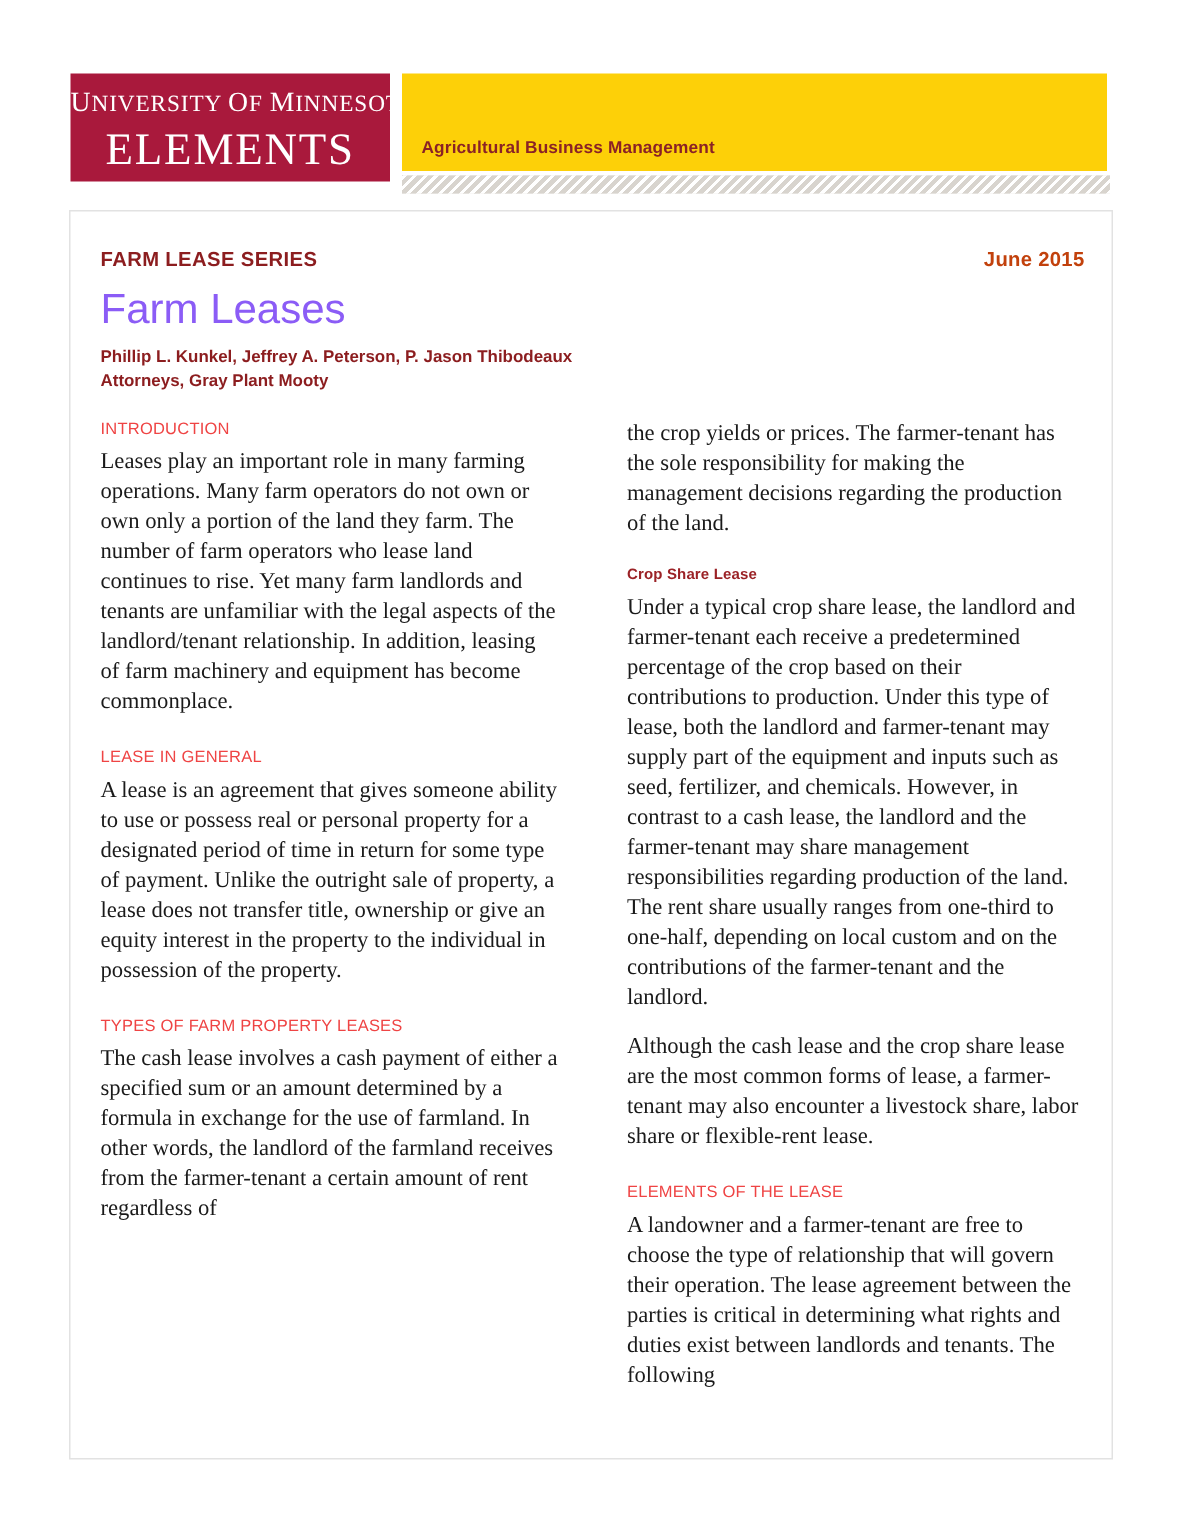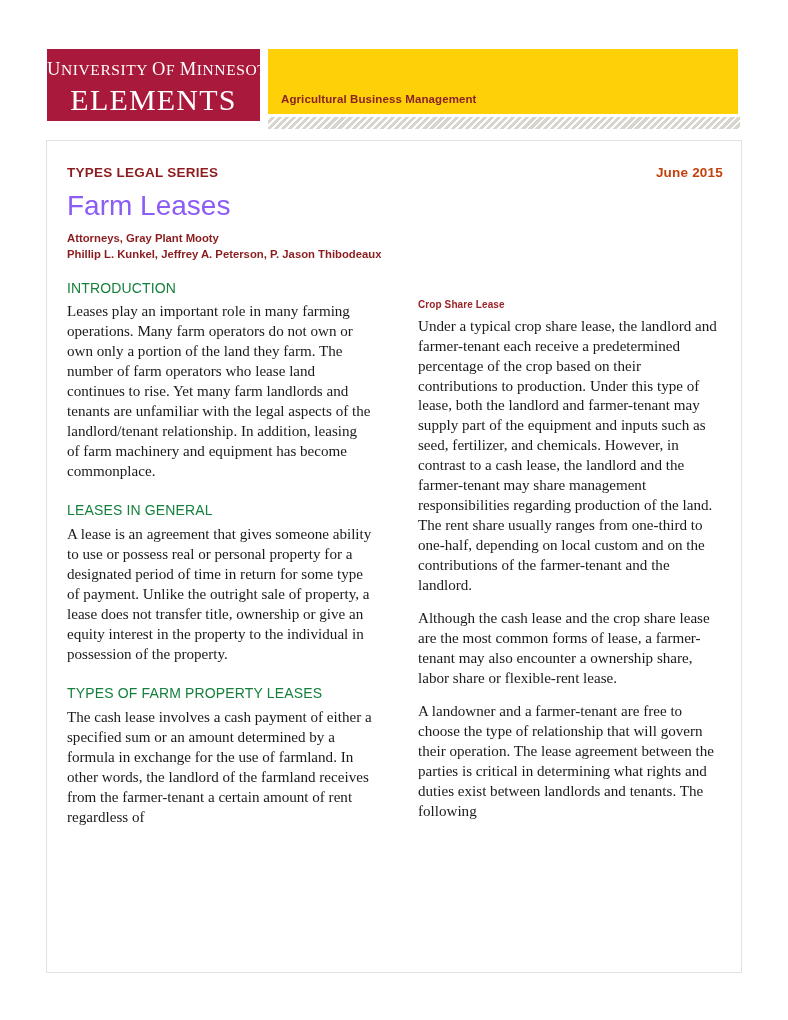--- a/index.html
+++ b/index.html
@@ -151,23 +151,23 @@
   .col {
     position: absolute;
     top: 0;
     width: 305px;
   }
   .col-left  { left: 0px; }
   .col-right { left: 351px; }
 
   h2.section-head {
     font-family: "Liberation Sans", sans-serif;
-    font-size: 14px;
+    font-size: 11px;
     font-weight: normal;
-    color: #15803d;
+    color: #ef4444;
     margin: 0 0 6px 0;
     letter-spacing: 0.15px;
     line-height: 1.2;
   }
   h2.section-head.spaced { margin-top: 20px; }
 
   h3.sub-head {
     font-family: "Liberation Sans", sans-serif;
     font-size: 10px;
     font-weight: bold;
@@ -201,52 +201,54 @@
     <div class="yellow-banner-label">Agricultural Business Management</div>
   </div>
 
   <div class="hatch-bar"></div>
 </div>
 
 <div class="page-card">
   <div class="card-inner">
 
     <div class="title-row">
-      <div class="kicker">TYPES LEGAL SERIES</div>
+      <div class="kicker">FARM LEASE SERIES</div>
       <div class="issue-date">June 2015</div>
     </div>
 
     <div class="doc-title">Farm Leases</div>
 
     <div class="byline">
+      <div>Phillip L. Kunkel, Jeffrey A. Peterson, P. Jason Thibodeaux</div>
       <div>Attorneys, Gray Plant Mooty</div>
-      <div>Phillip L. Kunkel, Jeffrey A. Peterson, P. Jason Thibodeaux</div>
     </div>
 
     <div class="columns">
 
       <div class="col col-left">
 
         <h2 class="section-head">INTRODUCTION</h2>
         <p class="body">Leases play an important role in many farming operations. Many farm operators do not own or own only a portion of the land they farm. The number of farm operators who lease land continues to rise. Yet many farm landlords and tenants are unfamiliar with the legal aspects of the landlord/tenant relationship. In addition, leasing of farm machinery and equipment has become commonplace.</p>
 
-        <h2 class="section-head spaced">LEASES IN GENERAL</h2>
+        <h2 class="section-head spaced">LEASE IN GENERAL</h2>
         <p class="body">A lease is an agreement that gives someone ability to use or possess real or personal property for a designated period of time in return for some type of payment. Unlike the outright sale of property, a lease does not transfer title, ownership or give an equity interest in the property to the individual in possession of the property.</p>
 
         <h2 class="section-head spaced">TYPES OF FARM PROPERTY LEASES</h2>
 
         <p class="body">The cash lease involves a cash payment of either a specified sum or an amount determined by a formula in exchange for the use of farmland. In other words, the landlord of the farmland receives from the farmer-tenant a certain amount of rent regardless of</p>
       </div>
 
       <div class="col col-right">
 
+        <p class="body">the crop yields or prices. The farmer-tenant has the sole responsibility for making the management decisions regarding the production of the land.</p>
 
         <h3 class="sub-head">Crop Share Lease</h3>
         <p class="body">Under a typical crop share lease, the landlord and farmer-tenant each receive a predetermined percentage of the crop based on their contributions to production. Under this type of lease, both the landlord and farmer-tenant may supply part of the equipment and inputs such as seed, fertilizer, and chemicals. However, in contrast to a cash lease, the landlord and the farmer-tenant may share management responsibilities regarding production of the land. The rent share usually ranges from one-third to one-half, depending on local custom and on the contributions of the farmer-tenant and the landlord.</p>
 
-        <p class="body">Although the cash lease and the crop share lease are the most common forms of lease, a farmer-tenant may also encounter a ownership share, labor share or flexible-rent lease.</p>
-
+        <p class="body">Although the cash lease and the crop share lease are the most common forms of lease, a farmer-tenant may also encounter a livestock share, labor share or flexible-rent lease.</p>
+
+        <h2 class="section-head spaced">ELEMENTS OF THE LEASE</h2>
         <p class="body">A landowner and a farmer-tenant are free to choose the type of relationship that will govern their operation. The lease agreement between the parties is critical in determining what rights and duties exist between landlords and tenants. The following</p>
       </div>
 
     </div>
   </div>
 </div>
 
 </body></html>

